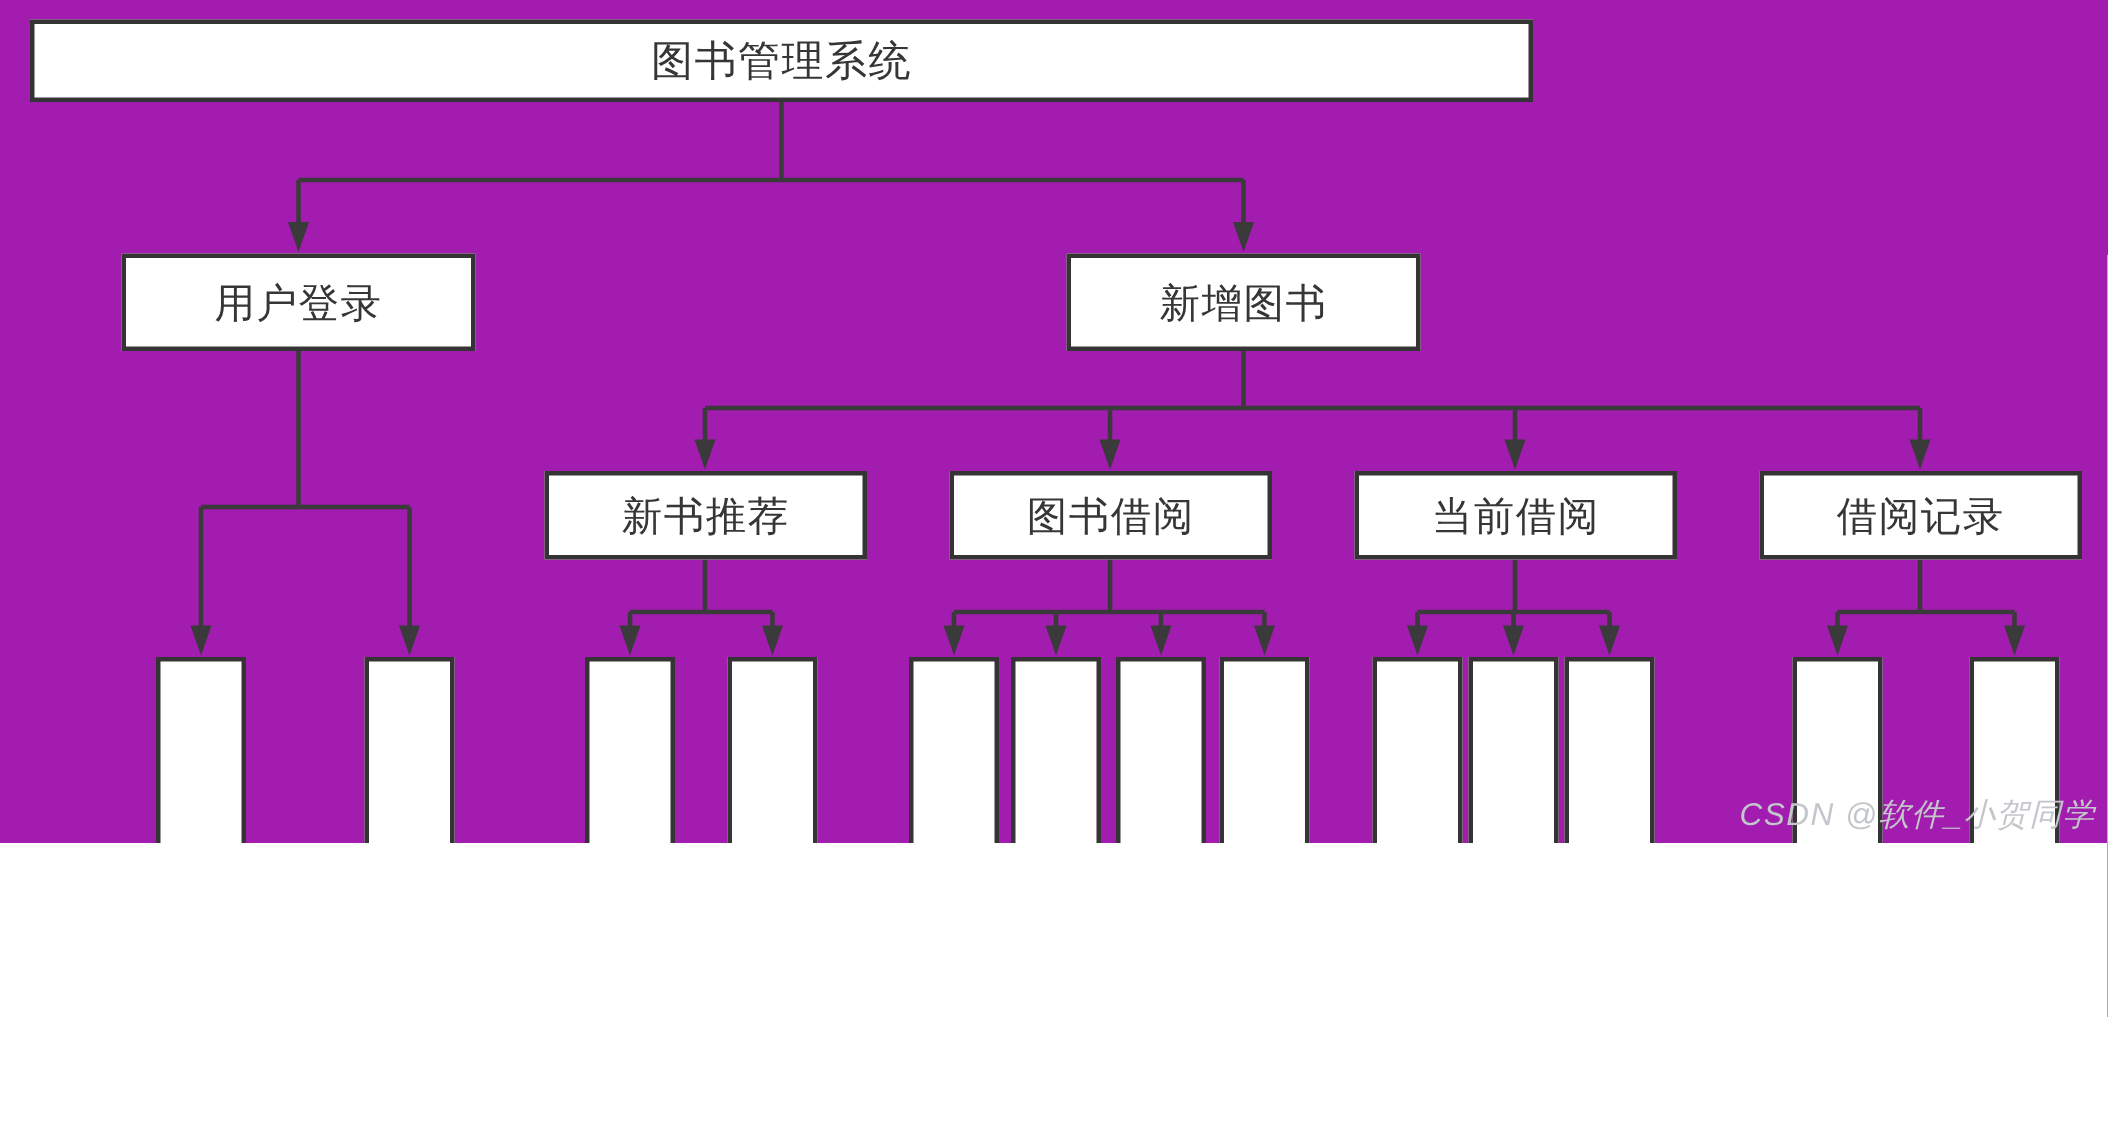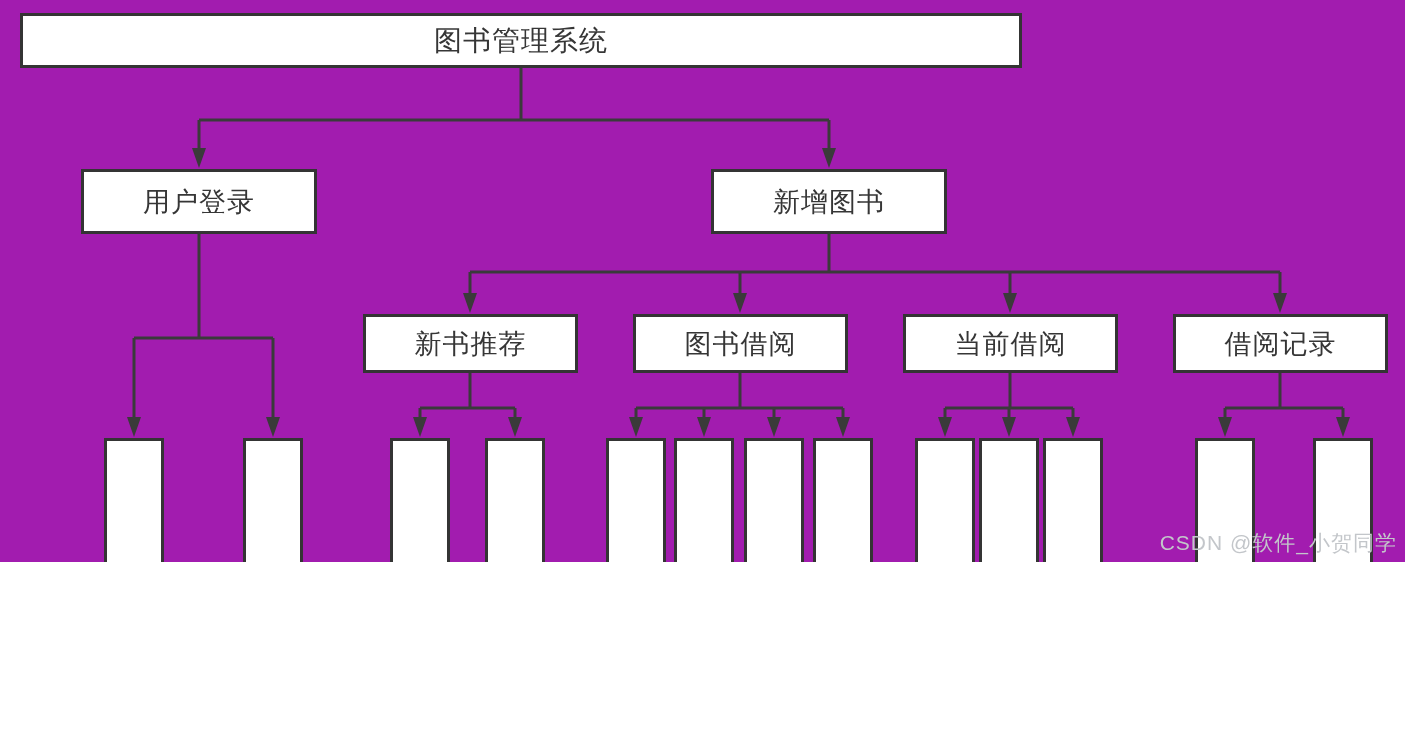--- a/index.html
+++ b/index.html
@@ -13,21 +13,21 @@
     border:3px solid #343434;display:flex;align-items:center;justify-content:center;
   }
   .box.h span{font-size:27px;letter-spacing:1px;white-space:nowrap;}
   .box.t span{font-size:28px;letter-spacing:1px;white-space:nowrap;}
   .box.v span{
     writing-mode:vertical-rl;text-orientation:mixed;
     font-size:27px;letter-spacing:3px;line-height:1;white-space:nowrap;
   }
   #watermark{
     position:absolute;right:8px;bottom:5px;z-index:5;
-    font-size:21px;letter-spacing:1px;color:#c3c6ca;white-space:nowrap;
+    font-size:21px;letter-spacing:1px;color:#c3c6ca;white-space:nowrap;font-style:italic;
   }
 </style>
 </head>
 <body>
 
 <div id="canvas">
 
   <svg id="connectors" width="1405" height="747" viewBox="0 0 1405 747">
     <path d="M521 68 V120 M199 120 H829 M199 120 V150 M829 120 V150
          M199 233 V338 M134 338 H273 M134 338 V420 M273 338 V420

